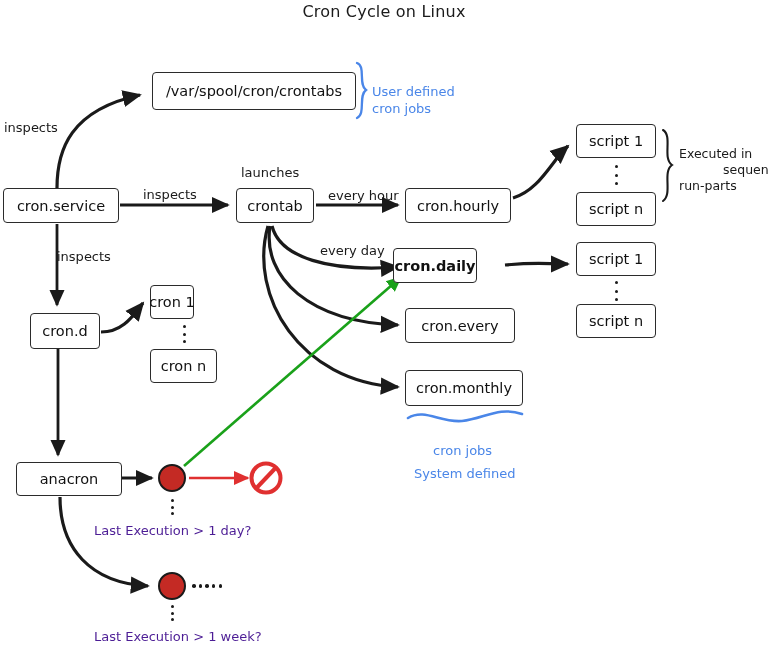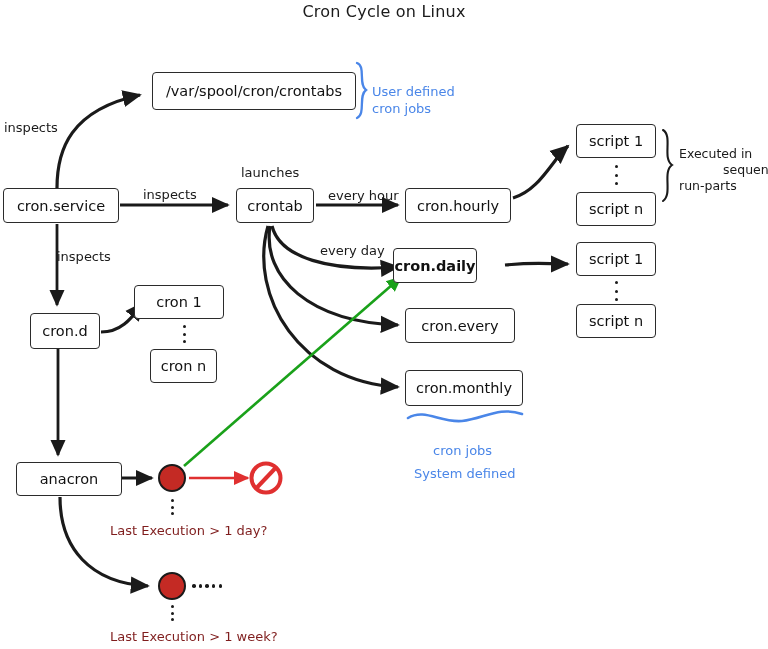--- a/index.html
+++ b/index.html
@@ -59,23 +59,22 @@
   .note {
     position: absolute;
     font-size: 12.5px;
     color: #1a1a1a;
     line-height: 16px;
     white-space: nowrap;
   }
   .caption {
     position: absolute;
     font-size: 13px;
-    color: #7f1d1d;
-    white-space: nowrap;
-    margin-left: 16px;
+    color: #4c1d95;
+    white-space: nowrap;
   }
   .dot-marker {
     position: absolute;
     border-radius: 50%;
     background: #c42a24;
     border: 2px solid #1a1a1a;
     box-sizing: border-box;
   }
   .vdots {
     position: absolute;
@@ -170,21 +169,21 @@
 <div id="title">Cron Cycle on Linux</div>
 
 <div class="node" style="left:152px; top:72px; width:204px; height:38px;">/var/spool/cron/crontabs</div>
 
 <div class="node" style="left:3px; top:188px; width:116px; height:35px;">cron.service</div>
 
 <div class="node" style="left:236px; top:188px; width:78px; height:35px;">crontab</div>
 
 <div class="node" style="left:30px; top:313px; width:70px; height:36px;">cron.d</div>
 
-<div class="node" style="left:134px; top:285px; width:90px; height:34px;">cron 1</div>
+<div class="node" style="left:150px; top:285px; width:44px; height:34px;">cron 1</div>
 
 <div class="node" style="left:150px; top:349px; width:67px; height:34px;">cron n</div>
 
 <div class="node" style="left:405px; top:188px; width:106px; height:35px;">cron.hourly</div>
 
 <div class="node" style="left:393px; top:248px; width:84px; height:35px;font-weight:bold;">cron.daily</div>
 
 <div class="node" style="left:405px; top:308px; width:110px; height:35px;">cron.every</div>
 
 <div class="node" style="left:405px; top:370px; width:118px; height:36px;">cron.monthly</div>

